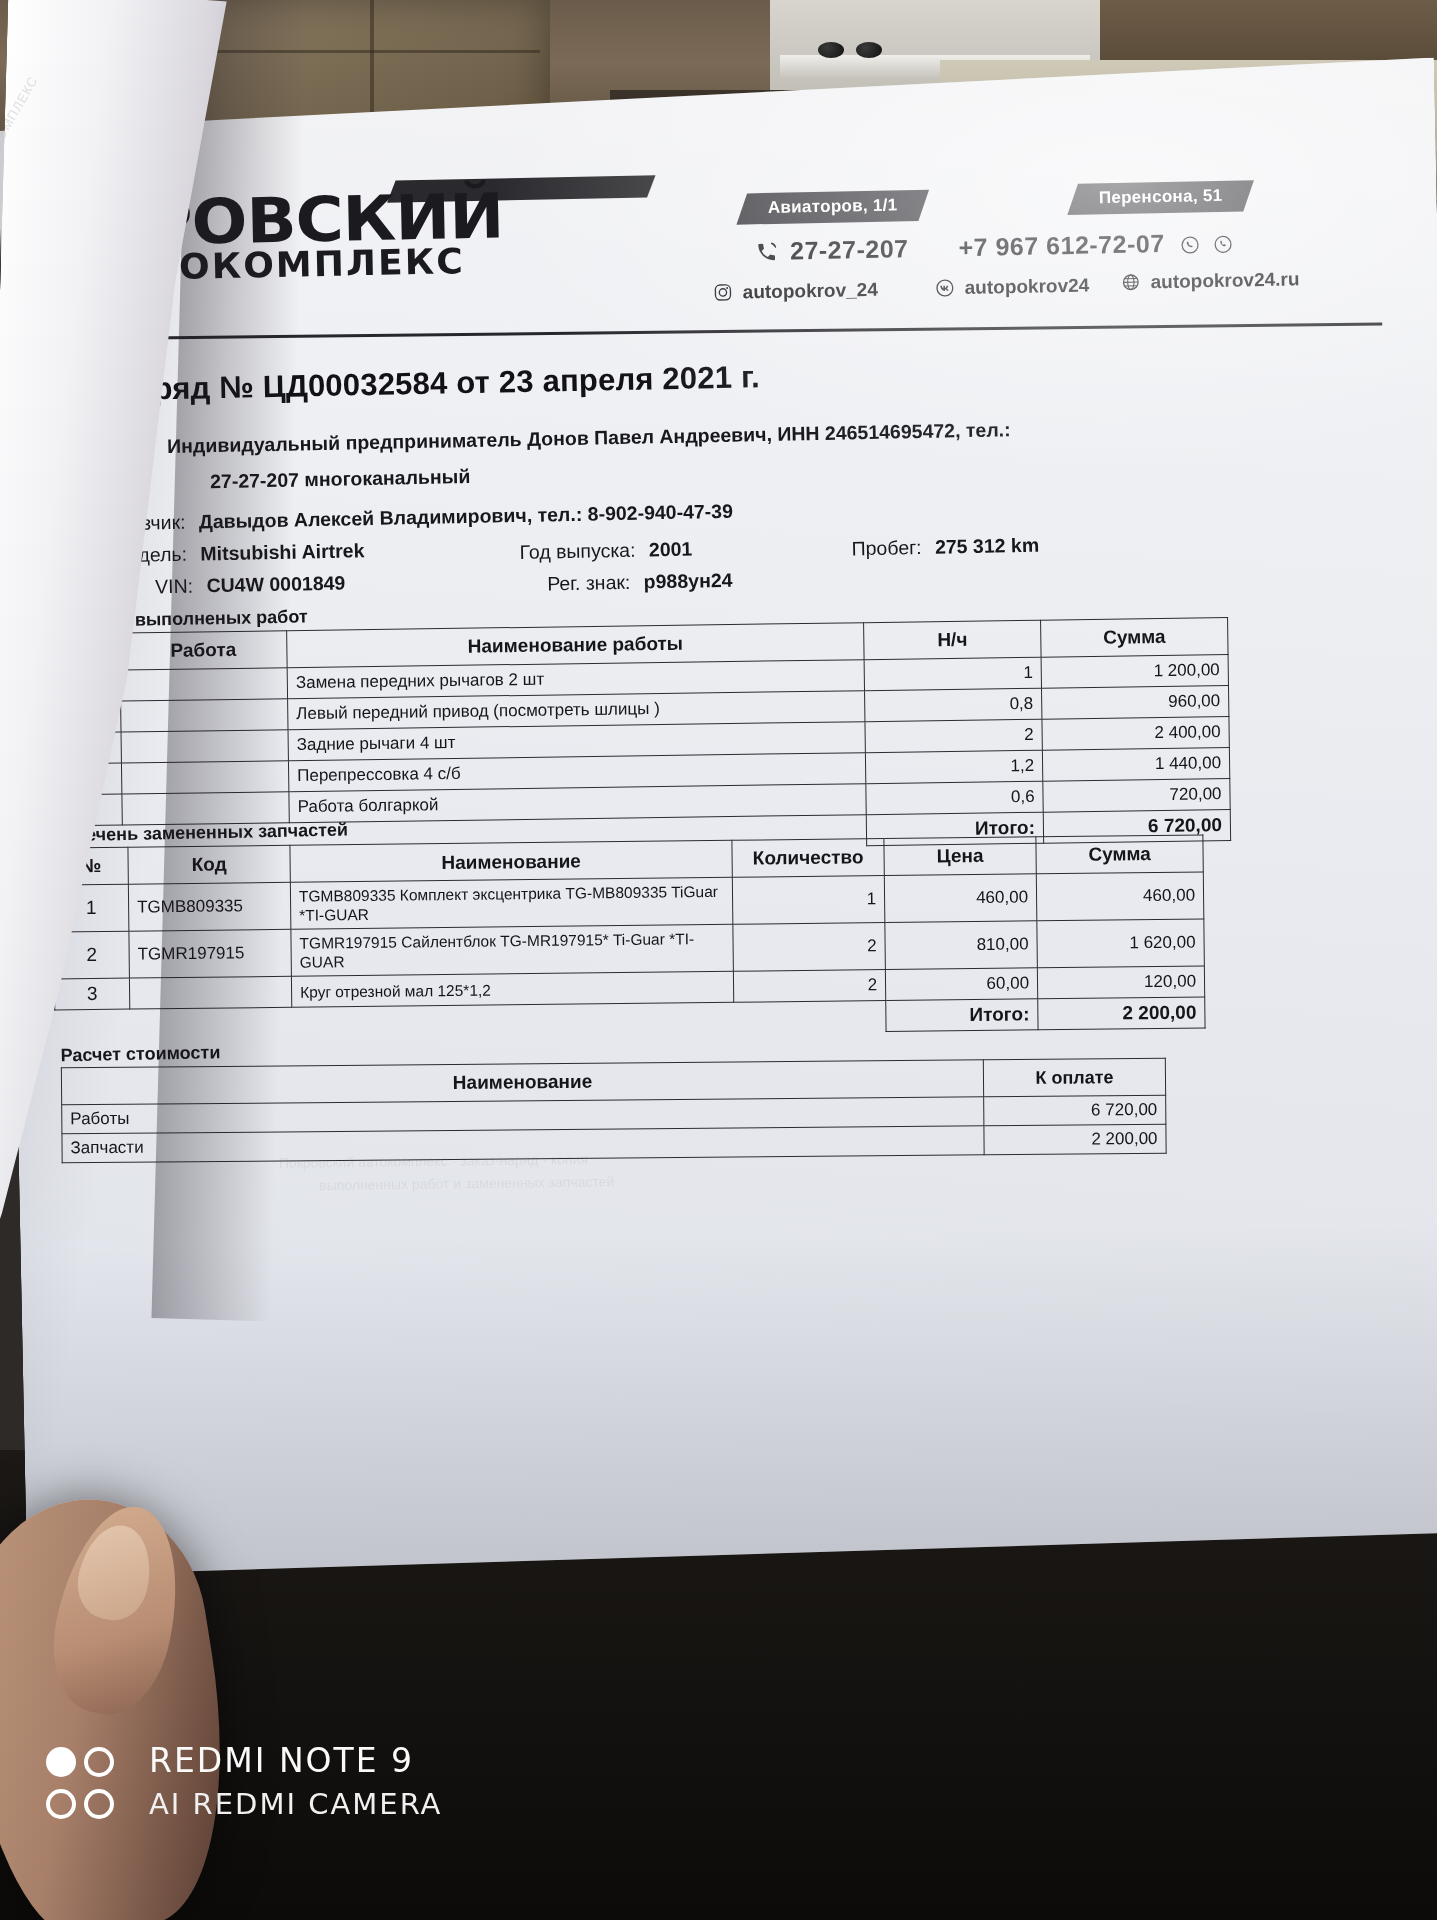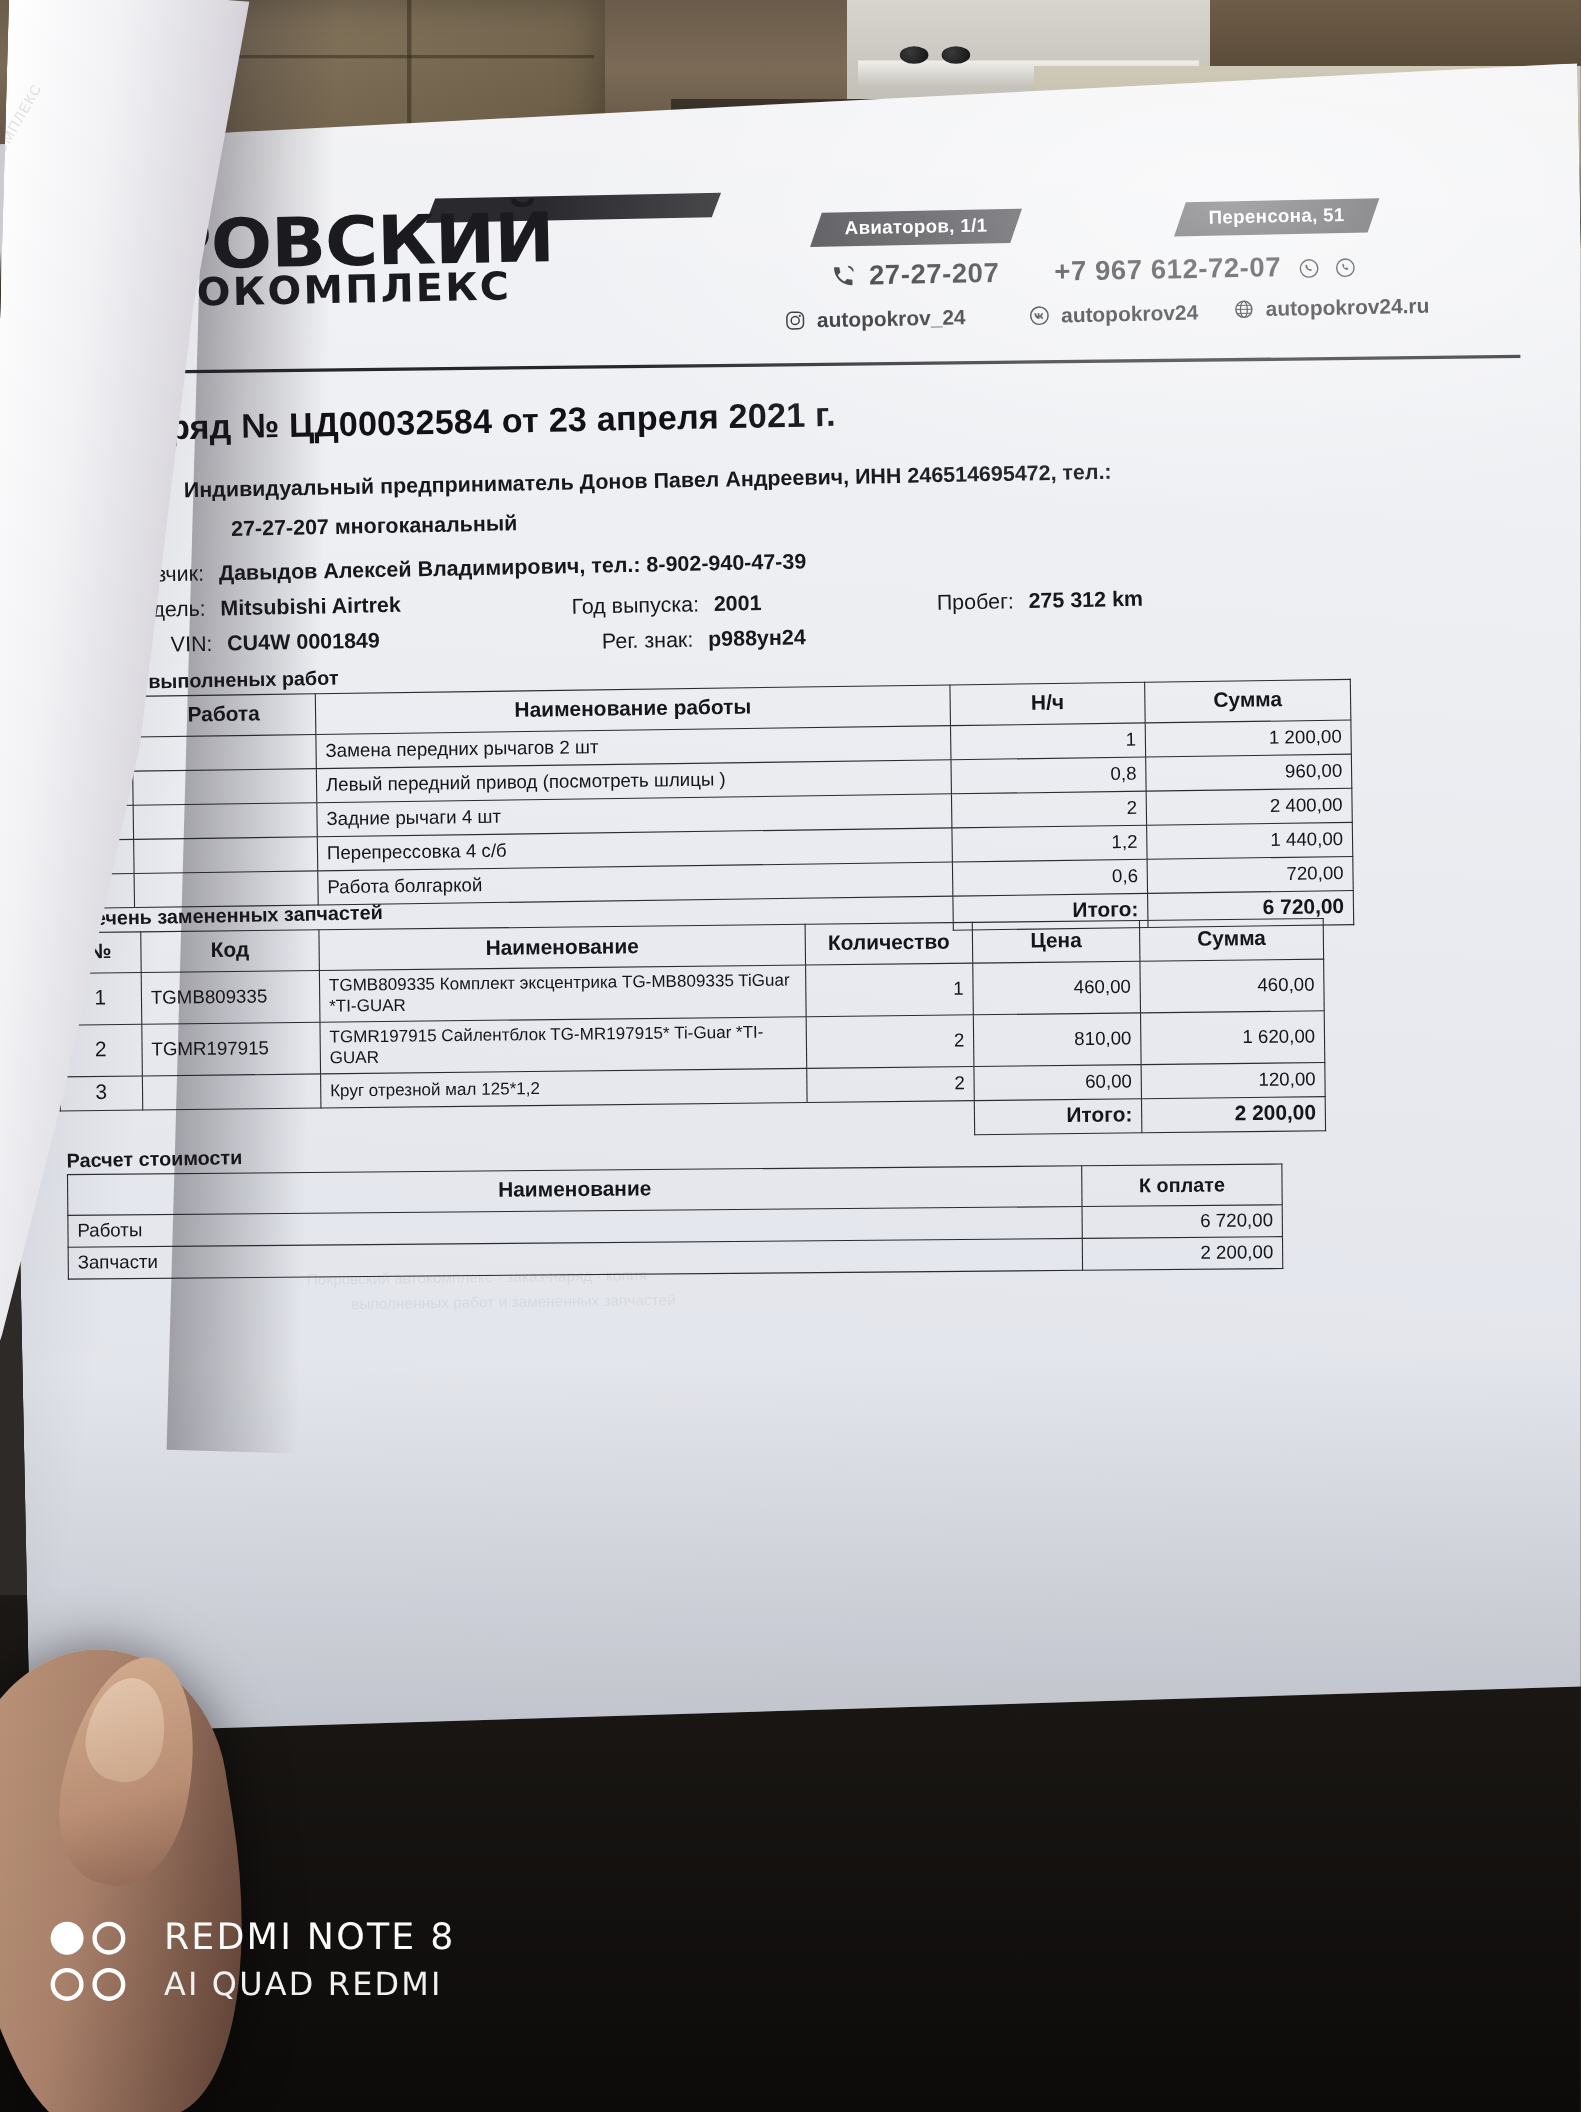--- a/index.html
+++ b/index.html
@@ -512,15 +512,15 @@
 <div class="thumb"></div>
 <div class="thumbnail-plate"></div>
 
 <div class="wm">
   <div class="wm-dots">
     <div class="wm-dot wm-d1"></div>
     <div class="wm-dot wm-d2"></div>
     <div class="wm-dot wm-d3"></div>
     <div class="wm-dot wm-d4"></div>
   </div>
-  <div class="wm-t1">REDMI NOTE 8</div>
-  <div class="wm-t2">AI QUAD REDMI</div>
+  <div class="wm-t1">REDMI NOTE 9</div>
+  <div class="wm-t2">AI REDMI CAMERA</div>
 </div>
 
 </body></html>

